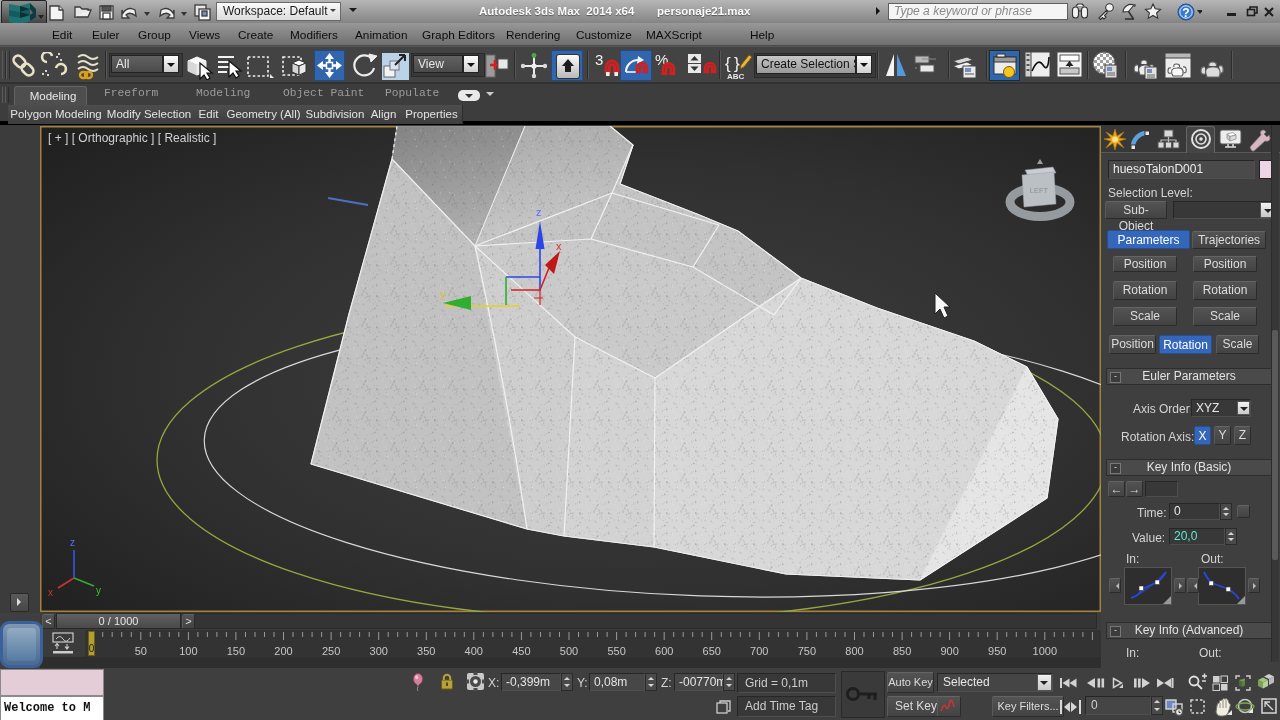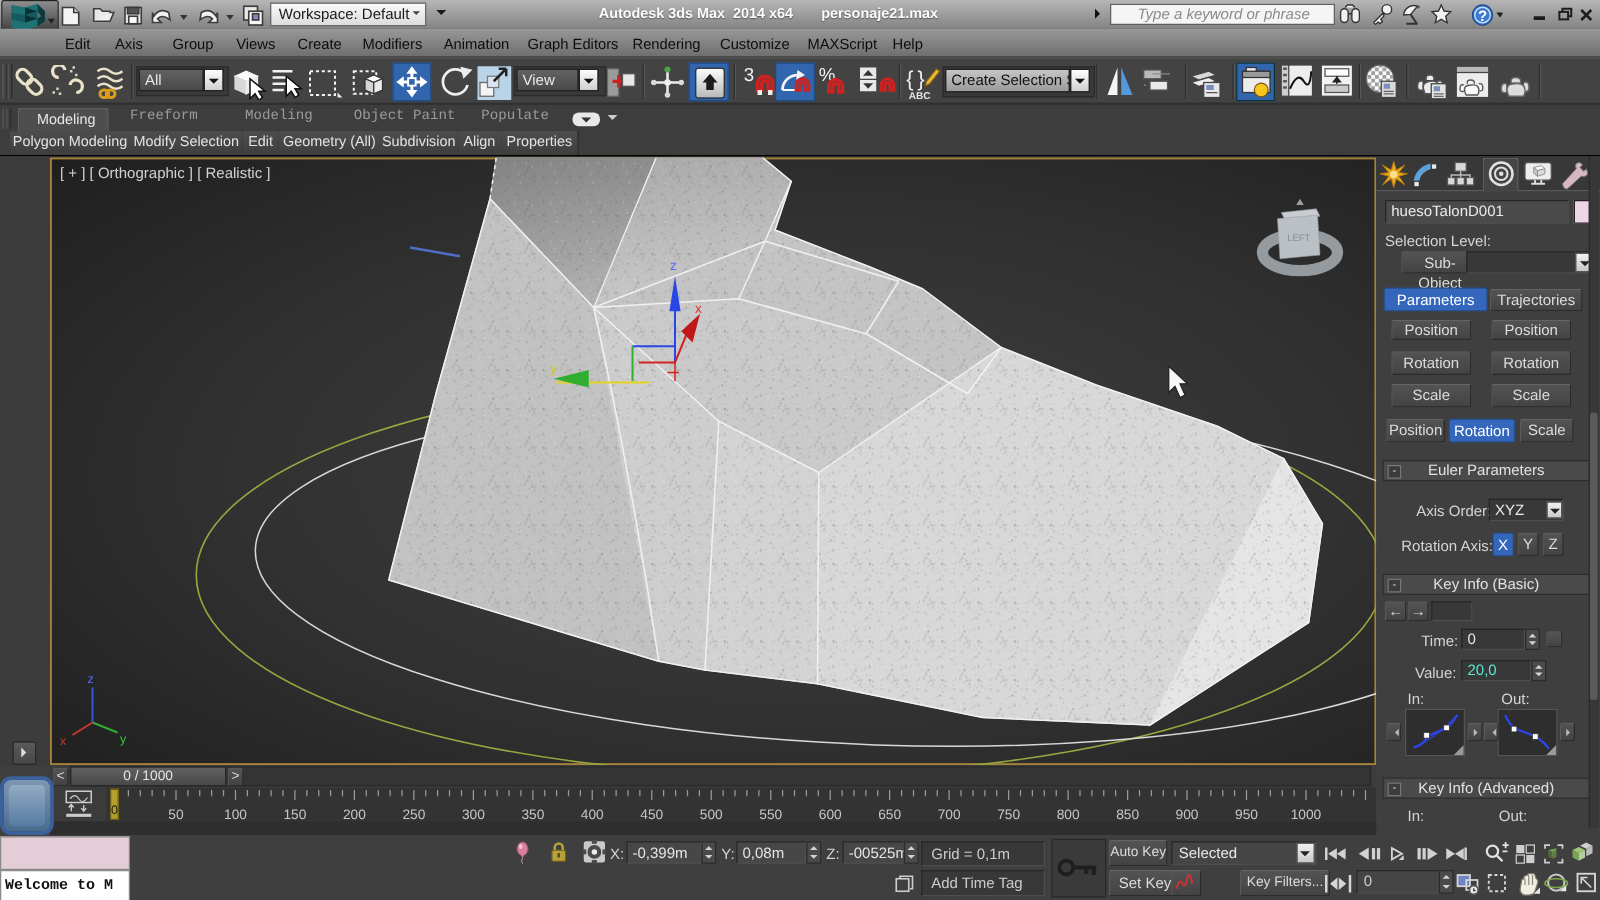--- a/index.html
+++ b/index.html
@@ -3,21 +3,21 @@
 <style>
 html,body{margin:0;padding:0;width:1280px;height:720px;overflow:hidden;background:#3f3f3f;
 font-family:"Liberation Sans",sans-serif;-webkit-font-smoothing:antialiased;}
 .abs{position:absolute;}
 #titlebar{left:0;top:0;width:1280px;height:23px;background:linear-gradient(#b6b6b6,#848484);}
 #menubar{left:0;top:23px;width:1280px;height:23px;background:linear-gradient(#989898,#6f6f6f);border-bottom:1px solid #4c4c4c;box-sizing:border-box;}
 .menu{position:absolute;top:5px;font-size:11.8px;color:#0d0d0d;}
 #toolbar{left:0;top:46px;width:1280px;height:38px;background:#434343;border-top:1px solid #565656;border-bottom:2px solid #313131;box-sizing:border-box;}
 .tsep{position:absolute;top:4px;width:1px;height:28px;background:#2d2d2d;border-right:1px solid #575757;}
 #ribbon1{left:0;top:84px;width:1280px;height:21px;background:#3d3d3d;}
-#ribbon2{left:0;top:105px;width:1280px;height:20px;background:#3d3d3d;border-bottom:1px solid #000000;box-sizing:border-box;}
+#ribbon2{left:0;top:105px;width:1280px;height:20px;background:#3d3d3d;border-bottom:4px solid #000000;box-sizing:border-box;}
 .rtab{position:absolute;top:3px;font-size:11.3px;color:#9b9b9b;font-family:Liberation Mono, monospace;}
 .rbtn{position:absolute;top:0;height:19px;background:linear-gradient(#4d4d4d,#3e3e3e);border-right:1px solid #2c2c2c;color:#e3e3e3;font-size:11.5px;text-align:center;line-height:19px;}
 #leftstrip{left:0;top:125px;width:40px;height:488px;background:#3c3c3c;}
 #viewport{left:40px;top:126px;width:1061px;height:486px;}
 #rightpanel{left:1101px;top:125px;width:179px;height:537px;background:#3f3f3f;}
 #bottomarea{left:0;top:668px;width:1280px;height:52px;background:#3f3f3f;}
 .sunken{position:absolute;background:#383838;border:1px solid #262626;border-bottom-color:#4e4e4e;border-right-color:#4e4e4e;box-sizing:border-box;color:#cccccc;font-size:12px;}
 .btn{position:absolute;background:linear-gradient(#535353,#434343);border:1px solid #2b2b2b;border-top-color:#646464;border-left-color:#5a5a5a;box-sizing:border-box;color:#dcdcdc;font-size:12px;text-align:center;border-radius:2px;}
 .bluebtn{position:absolute;background:#3467bb;border:1px solid #27508f;box-sizing:border-box;color:#fff;font-size:12px;text-align:center;border-radius:2px;}
 .lbl{position:absolute;font-size:12px;color:#d4d4d4;}
@@ -67,21 +67,21 @@
   </g>
   <polygon points="96,9 102,9 99,13" fill="#333"></polygon>
   <polygon points="133,9 139,9 136,13" fill="#333"></polygon>
  </svg>
  <div class="abs" style="left:216px;top:2px;width:125px;height:19px;background:linear-gradient(#fafafa,#dcdcdc);border:1px solid #6a6a6a;box-sizing:border-box;font-size:12px;color:#1a1a1a;line-height:17px;padding-left:6px;">Workspace: Default</div>
  <div class="abs" style="left:330px;top:9px;border:3.5px solid transparent;border-top-color:#444;"></div>
  <div class="abs" style="left:349px;top:8px;border:4px solid transparent;border-top-color:#1a1a1a;"></div>
  <div class="abs" style="left:479px;top:5px;font-size:11.5px;font-weight:bold;color:#fdfdfd;text-shadow:0 1px 1px #555;">Autodesk 3ds Max&nbsp; 2014 x64</div>
  <div class="abs" style="left:657px;top:5px;font-size:11.5px;font-weight:bold;color:#fdfdfd;text-shadow:0 1px 1px #555;">personaje21.max</div>
  <div class="abs" style="left:876px;top:7px;width:0;height:0;border:4px solid transparent;border-left-color:#111;"></div>
- <div class="abs" style="left:888px;top:3px;width:180px;height:17px;background:#f5f5f5;border:1px solid #5f5f5f;box-sizing:border-box;font-size:12px;font-style:italic;color:#8a8a8a;line-height:15px;padding-left:21px;">Type a keyword or phrase</div>
+ <div class="abs" style="left:888px;top:3px;width:180px;height:17px;background:#f5f5f5;border:1px solid #5f5f5f;box-sizing:border-box;font-size:12px;font-style:italic;color:#8a8a8a;line-height:15px;padding-left:5px;">Type a keyword or phrase</div>
  <svg class="abs" style="left:1070px;top:2px" width="132" height="20">
   <g fill="#f2f2f2" stroke="#333" stroke-width="1.1">
    <rect x="2.5" y="5" width="6" height="11" rx="3"></rect>
         <rect x="11.5" y="5" width="6" height="11" rx="3"></rect>
         <path d="M6,4 l2,-2 h4 l2,2 M8.5,9 h3" stroke-width="1.2"></path>
    <g transform="translate(26,0)">
           <circle cx="13.5" cy="5.5" r="3.8"></circle>
           <path d="M11,8 L3,16 l1.5,1.5 2,-2 1.5,1.5 2,-2 -1.5,-1.5 2.5,-2.5 z" stroke-linejoin="round"></path>
         </g>
    <g transform="translate(50,0)">
@@ -101,31 +101,31 @@
   <rect x="1" y="8" width="9" height="3" fill="#1d1d1d"></rect>
   <g fill="none" stroke="#1d1d1d" stroke-width="1.6">
         <rect x="21.5" y="4.5" width="7" height="6"></rect>
         <path d="M24,4 v-2 h7 v6 h-2"></path>
       </g>
   <path d="M39,3 l8,8 M47,3 l-8,8" stroke="#1d1d1d" stroke-width="2"></path>
  </svg>
 </div>
 <div class="abs" id="menubar">
  <div class="menu" style="left:52px">Edit</div>
- <div class="menu" style="left:92px">Axis</div>
+ <div class="menu" style="left:92px">Euler</div>
  <div class="menu" style="left:138px">Group</div>
  <div class="menu" style="left:189px">Views</div>
  <div class="menu" style="left:238px">Create</div>
  <div class="menu" style="left:290px">Modifiers</div>
  <div class="menu" style="left:355px">Animation</div>
  <div class="menu" style="left:422px">Graph Editors</div>
  <div class="menu" style="left:506px">Rendering</div>
  <div class="menu" style="left:576px">Customize</div>
  <div class="menu" style="left:646px">MAXScript</div>
- <div class="menu" style="left:714px">Help</div>
+ <div class="menu" style="left:750px">Help</div>
 </div>
 <div class="abs" id="toolbar">
  <div class="abs" style="left:2px;top:4px;width:2px;height:28px;border-left:1px solid #5c5c5c;border-right:1px solid #2c2c2c;"></div>
  <div class="abs" style="left:6px;top:4px;width:2px;height:28px;border-left:1px solid #5c5c5c;border-right:1px solid #2c2c2c;"></div>
  <div class="tsep" style="left:105px"></div>
     <div class="tsep" style="left:514px"></div>
  <div class="tsep" style="left:587px"></div>
     <div class="tsep" style="left:719px"></div>
  <div class="tsep" style="left:877px"></div>
     <div class="tsep" style="left:948px"></div>
@@ -562,21 +562,21 @@
         <polygon points="10,6.5 16,5 16,9 10,11" fill="#dcdcdc" stroke="#888" stroke-width="0.7"></polygon>
         <path d="M8,14 v3 M13,14 v3 M5,17 h11" stroke="#ddd" stroke-width="1.5" fill="none"></path>
       </g>
   <g transform="translate(147,1)">
         <path d="M2,18 L13,6 q-2,-5 3,-5 l2,2 -2,2 3,3 2,-2 1,3 q0,4 -5,3 L6,22 q-3,1 -4,-4 z" fill="#d8b8c0" stroke="#777" stroke-width="0.8"></path>
       </g>
  </svg>
  <div class="sunken" style="left:7px;top:35px;width:147px;height:19px;line-height:17px;padding-left:4px;background:#4a4a4a;color:#ececec;">huesoTalonD001</div>
  <div class="abs" style="left:158px;top:35px;width:17px;height:19px;background:#eed5e5;border:1px solid #222;box-sizing:border-box;"></div>
  <div class="lbl" style="left:7px;top:61px;">Selection Level:</div>
- <div class="btn" style="left:20px;top:76px;width:62px;height:18px;line-height:16px;">Sub-Object</div>
+ <div class="btn" style="left:4px;top:76px;width:62px;height:18px;line-height:16px;">Sub-Object</div>
  <div class="sunken" style="left:72px;top:76px;width:104px;height:18px;"></div>
  <div class="abs" style="left:159px;top:77px;width:16px;height:16px;background:linear-gradient(#f2f2f2,#c6c6c6);border:1px solid #555;box-sizing:border-box;">
       <div style="position:absolute;left:3px;top:6px;border:4px solid transparent;border-top-color:#222;border-bottom-width:0;"></div>
     </div>
  <div class="bluebtn" style="left:6px;top:105px;width:83px;height:19px;line-height:18px;">Parameters</div>
  <div class="btn" style="left:91px;top:106px;width:74px;height:18px;line-height:16px;">Trajectories</div>
  <div class="btn" style="left:12px;top:131px;width:64px;height:16px;line-height:14px;">Position</div>
  <div class="btn" style="left:92px;top:131px;width:64px;height:16px;line-height:14px;">Position</div>
  <div class="btn" style="left:12px;top:156px;width:64px;height:19px;line-height:17px;">Rotation</div>
  <div class="btn" style="left:92px;top:156px;width:64px;height:19px;line-height:17px;">Rotation</div>
@@ -710,21 +710,21 @@
         <rect x="16" y="7.5" width="3" height="4" fill="#4a4a4a"></rect>
       </g>
  </svg>
  <div class="lbl" style="left:488px;top:8px;">X:</div>
  <div class="sunken" style="left:501px;top:5px;width:60px;height:18px;line-height:16px;padding-left:4px;color:#e4e4e4;background:#474747;">-0,399m</div>
  <div class="spin" style="left:561px;top:5px;height:18px;"></div>
  <div class="lbl" style="left:577px;top:8px;">Y:</div>
  <div class="sunken" style="left:589px;top:5px;width:56px;height:18px;line-height:16px;padding-left:4px;color:#e4e4e4;background:#474747;">0,08m</div>
  <div class="spin" style="left:645px;top:5px;height:18px;"></div>
  <div class="lbl" style="left:661px;top:8px;">Z:</div>
- <div class="sunken" style="left:674px;top:5px;width:49px;height:18px;line-height:16px;padding-left:4px;color:#e4e4e4;background:#474747;">-00525m</div>
+ <div class="sunken" style="left:674px;top:5px;width:49px;height:18px;line-height:16px;padding-left:4px;color:#e4e4e4;background:#474747;">-00770m</div>
  <div class="spin" style="left:723px;top:5px;height:18px;"></div>
  <div class="sunken" style="left:737px;top:5px;width:99px;height:20px;line-height:18px;padding-left:7px;">Grid = 0,1m</div>
  <svg class="abs" style="left:715px;top:30px" width="18" height="18">
       <rect x="2" y="5" width="10" height="10" fill="none" stroke="#ccc" stroke-width="1.3"></rect>
       <path d="M5,5 v-2 h10 v10 h-2" fill="none" stroke="#ccc" stroke-width="1.3"></path>
     </svg>
  <div class="sunken" style="left:737px;top:28px;width:99px;height:21px;line-height:19px;padding-left:7px;">Add Time Tag</div>
  <div class="abs" style="left:841px;top:3px;width:44px;height:47px;background:#3a3a3a;border:1px solid #2a2a2a;box-sizing:border-box;">
   <svg width="42" height="45">
         <circle cx="11" cy="22" r="5.5" fill="none" stroke="#1e1e1e" stroke-width="3"></circle>

